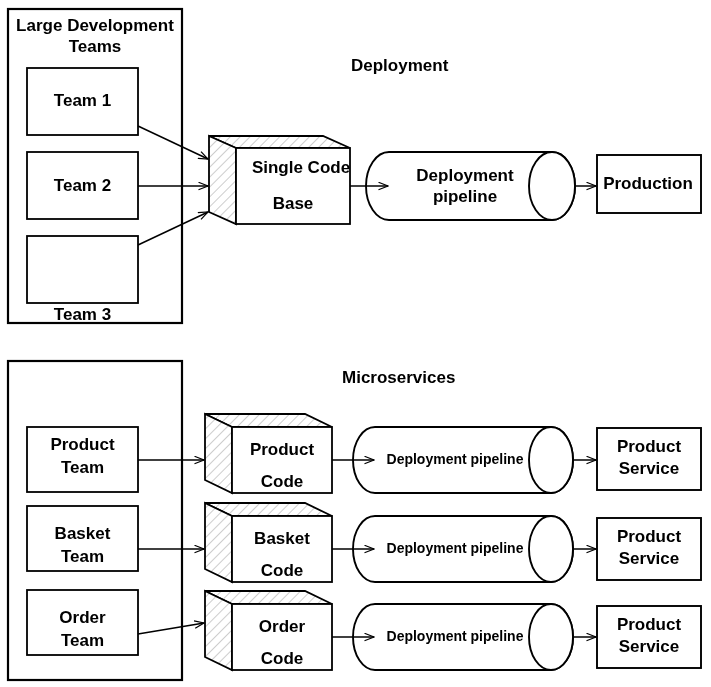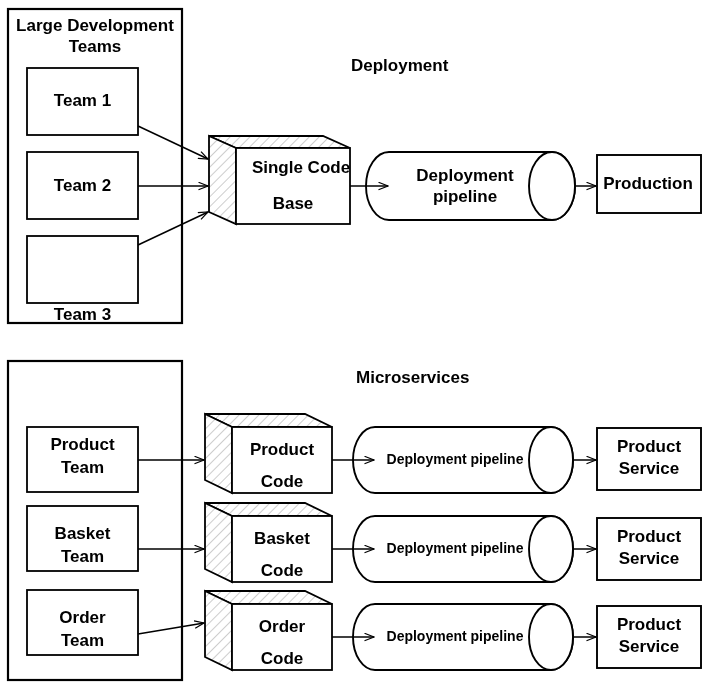--- a/index.html
+++ b/index.html
@@ -162,21 +162,21 @@
   <div class="lbl t15" style="left:27px; top:152px; width:111px; height:67px;">Team 2</div>
   <div class="lbl t15" style="left:27px; top:236px; width:111px; height:79px;margin-top:39px;">Team 3</div>
 
   <div class="lbl t15" style="left:244px; top:158px; width:114px; height:20px;">Single Code</div>
   <div class="lbl t15" style="left:236px; top:194px; width:114px; height:20px;">Base</div>
 
   <div class="lbl t15" style="left:382px; top:176px; width:166px; height:20px;">Deployment pipeline</div>
 
   <div class="lbl t15" style="left:597px; top:155px; width:102px; height:58px;">Production</div>
 
-  <div class="lbl t15 section-title" style="left:356px; top:368px; width:200px; height:20px;">Microservices</div>
+  <div class="lbl t15 section-title" style="left:342px; top:368px; width:200px; height:20px;">Microservices</div>
 
 
   <div class="lbl t15" style="left:27px; top:435px; width:111px; height:20px;">Product</div>
   <div class="lbl t15" style="left:27px; top:458px; width:111px; height:20px;">Team</div>
   <div class="lbl t15" style="left:232px; top:440px; width:100px; height:20px;">Product</div>
   <div class="lbl t15" style="left:232px; top:472px; width:100px; height:20px;">Code</div>
   <div class="lbl t14" style="left:370px; top:450px; width:170px; height:20px;">Deployment pipeline</div>
   <div class="lbl t15" style="left:597px; top:437px; width:104px; height:20px;">Product</div>
   <div class="lbl t15" style="left:597px; top:459px; width:104px; height:20px;">Service</div>
 

